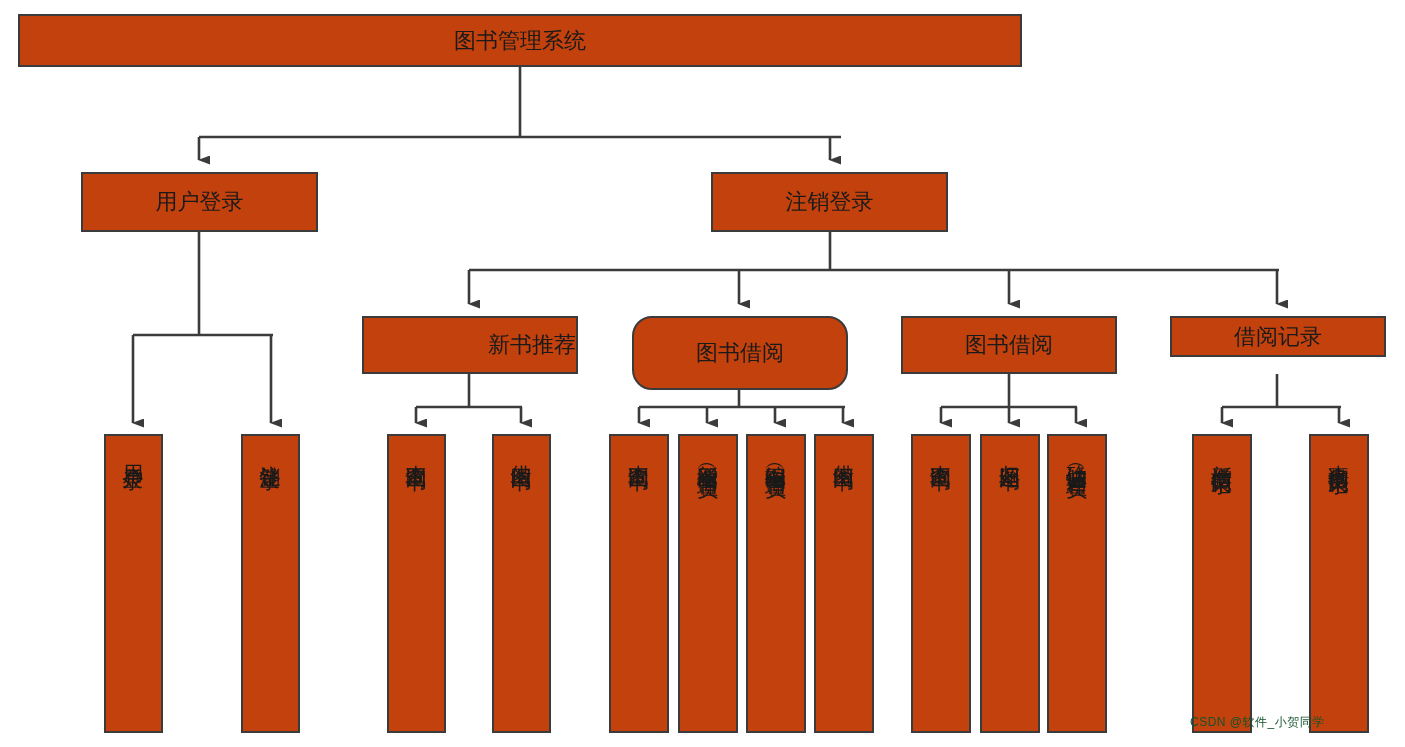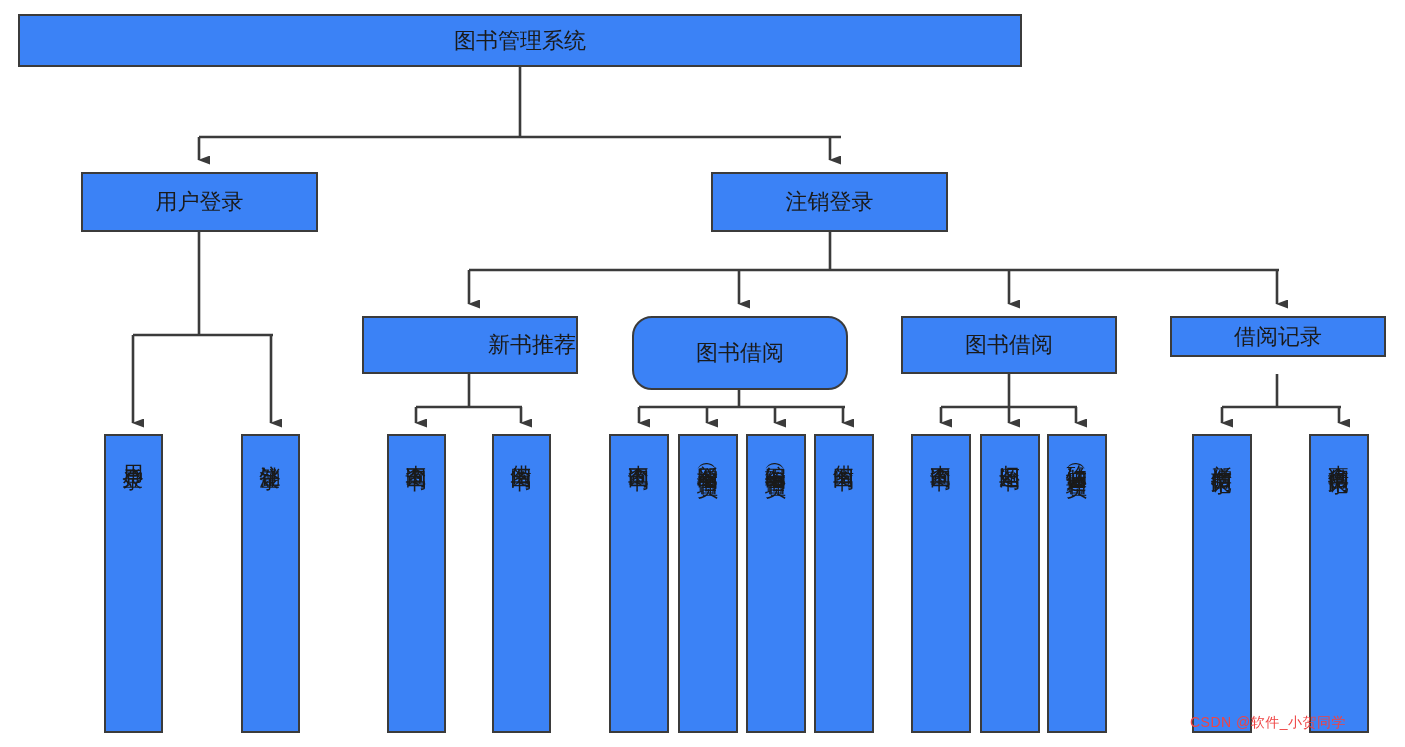--- a/index.html
+++ b/index.html
@@ -22,21 +22,21 @@
   svg.edges {
     position: absolute;
     left: 0;
     top: 0;
     width: 1405px;
     height: 747px;
   }
   .node {
     position: absolute;
     box-sizing: border-box;
-    background: #3b82f6;
+    background: #c2410c;
     border: 2px solid #3b3b3b;
     display: flex;
     align-items: center;
     justify-content: center;
     overflow: hidden;
   }
   .node .label {
     color: #1a1a1a;
     text-align: center;
     line-height: 1.18;
@@ -57,22 +57,22 @@
     writing-mode: vertical-rl;
     text-orientation: upright;
     font-size: 21px;
     letter-spacing: 2px;
     line-height: 1;
   }
   .watermark {
     position: absolute;
     left: 1190px;
     top: 714px;
-    font-size: 14px;
-    color: #ef4444;
+    font-size: 12px;
+    color: #14532d;
     white-space: nowrap;
     letter-spacing: 0.5px;
   }
 </style>
 </head>
 <body>
 
 <div id="diagram-root">
 
   <svg class="edges" viewBox="0 0 1405 747">

